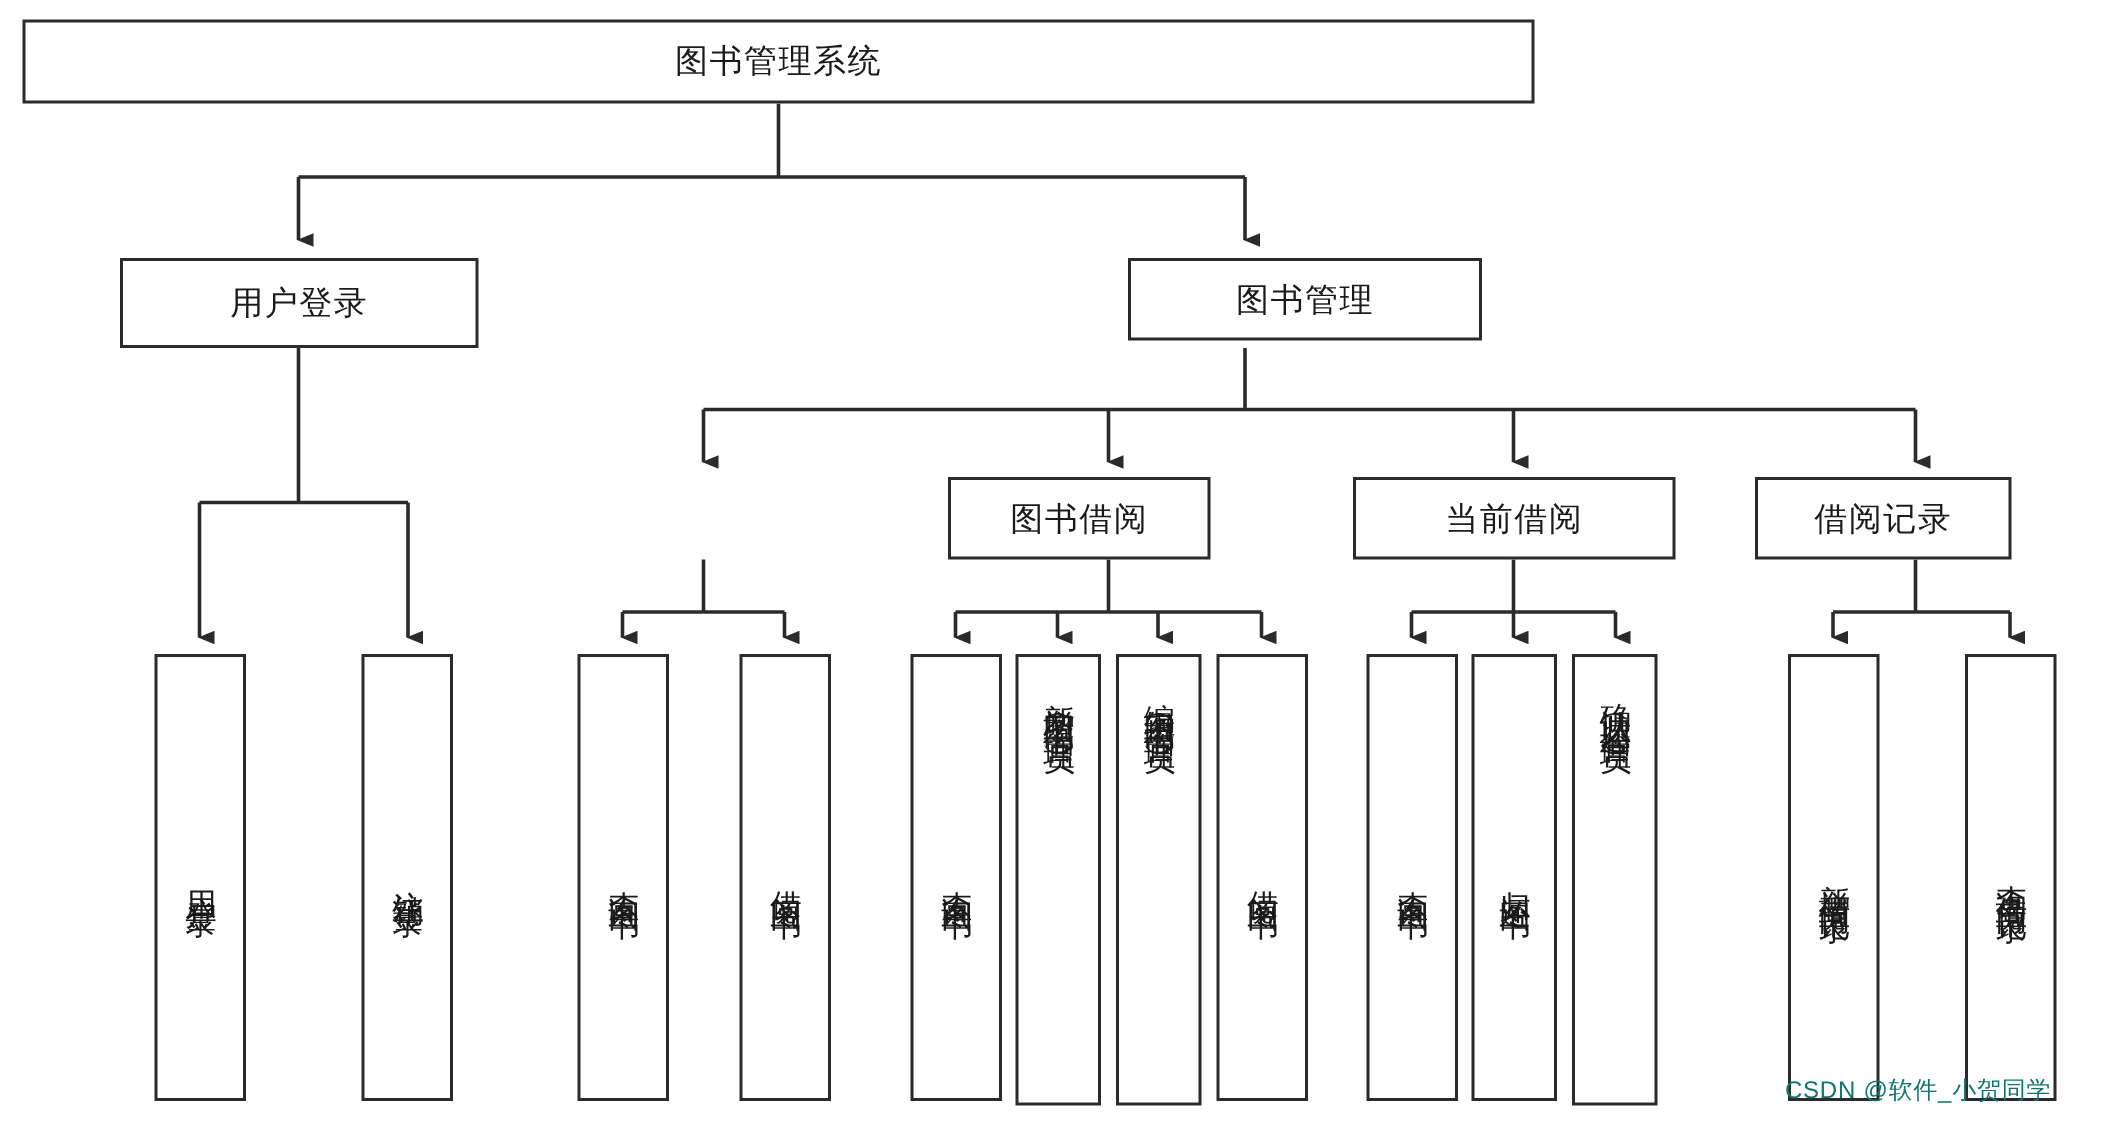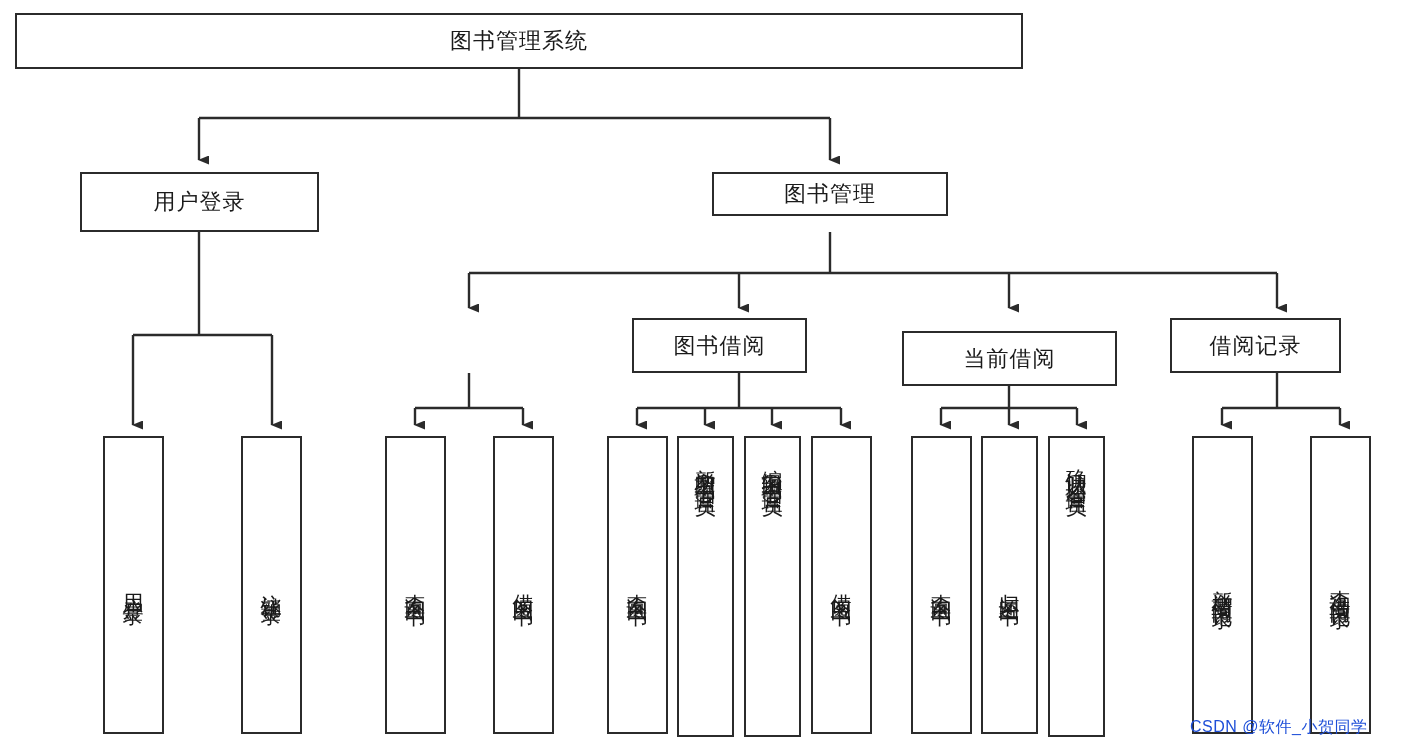--- a/index.html
+++ b/index.html
@@ -51,21 +51,21 @@
   .vlabel {
     writing-mode: vertical-rl;
     text-orientation: upright;
     letter-spacing: 4px;
     line-height: 1;
     white-space: nowrap;
   }
   .watermark {
     position: absolute;
     font-size: 16px;
-    color: #1d4ed8;
+    color: #0f766e;
     white-space: nowrap;
     letter-spacing: 0.5px;
   }
 </style>
 </head>
 <body>
 
 <div id="stage">
 
   <svg id="wires" viewBox="0 0 1405 747" xmlns="http://www.w3.org/2000/svg">
@@ -118,28 +118,28 @@
     </g>
   </svg>
 
   <div class="node horiz" style="left:15px; top:13px; width:1008px; height:56px;">
     <span>图书管理系统</span>
   </div>
 
   <div class="node horiz" style="left:80px; top:172px; width:239px; height:60px;">
     <span>用户登录</span>
   </div>
-  <div class="node horiz" style="left:712px; top:172px; width:236px; height:44px;">
+  <div class="node horiz" style="left:752px; top:172px; width:236px; height:55px;">
     <span>图书管理</span>
   </div>
 
   <div class="node horiz" style="left:632px; top:318px; width:175px; height:55px;">
     <span>图书借阅</span>
   </div>
-  <div class="node horiz" style="left:902px; top:331px; width:215px; height:55px;text-align:right;">
+  <div class="node horiz" style="left:902px; top:318px; width:215px; height:55px;text-align:right;">
     <span>当前借阅</span>
   </div>
   <div class="node horiz" style="left:1170px; top:318px; width:171px; height:55px;">
     <span>借阅记录</span>
   </div>
 
   <div class="node vert mid" style="left:103px; top:436px; width:61px; height:298px;">
     <span class="vlabel">用户登录</span>
   </div>
   <div class="node vert mid" style="left:241px; top:436px; width:61px; height:298px;">

